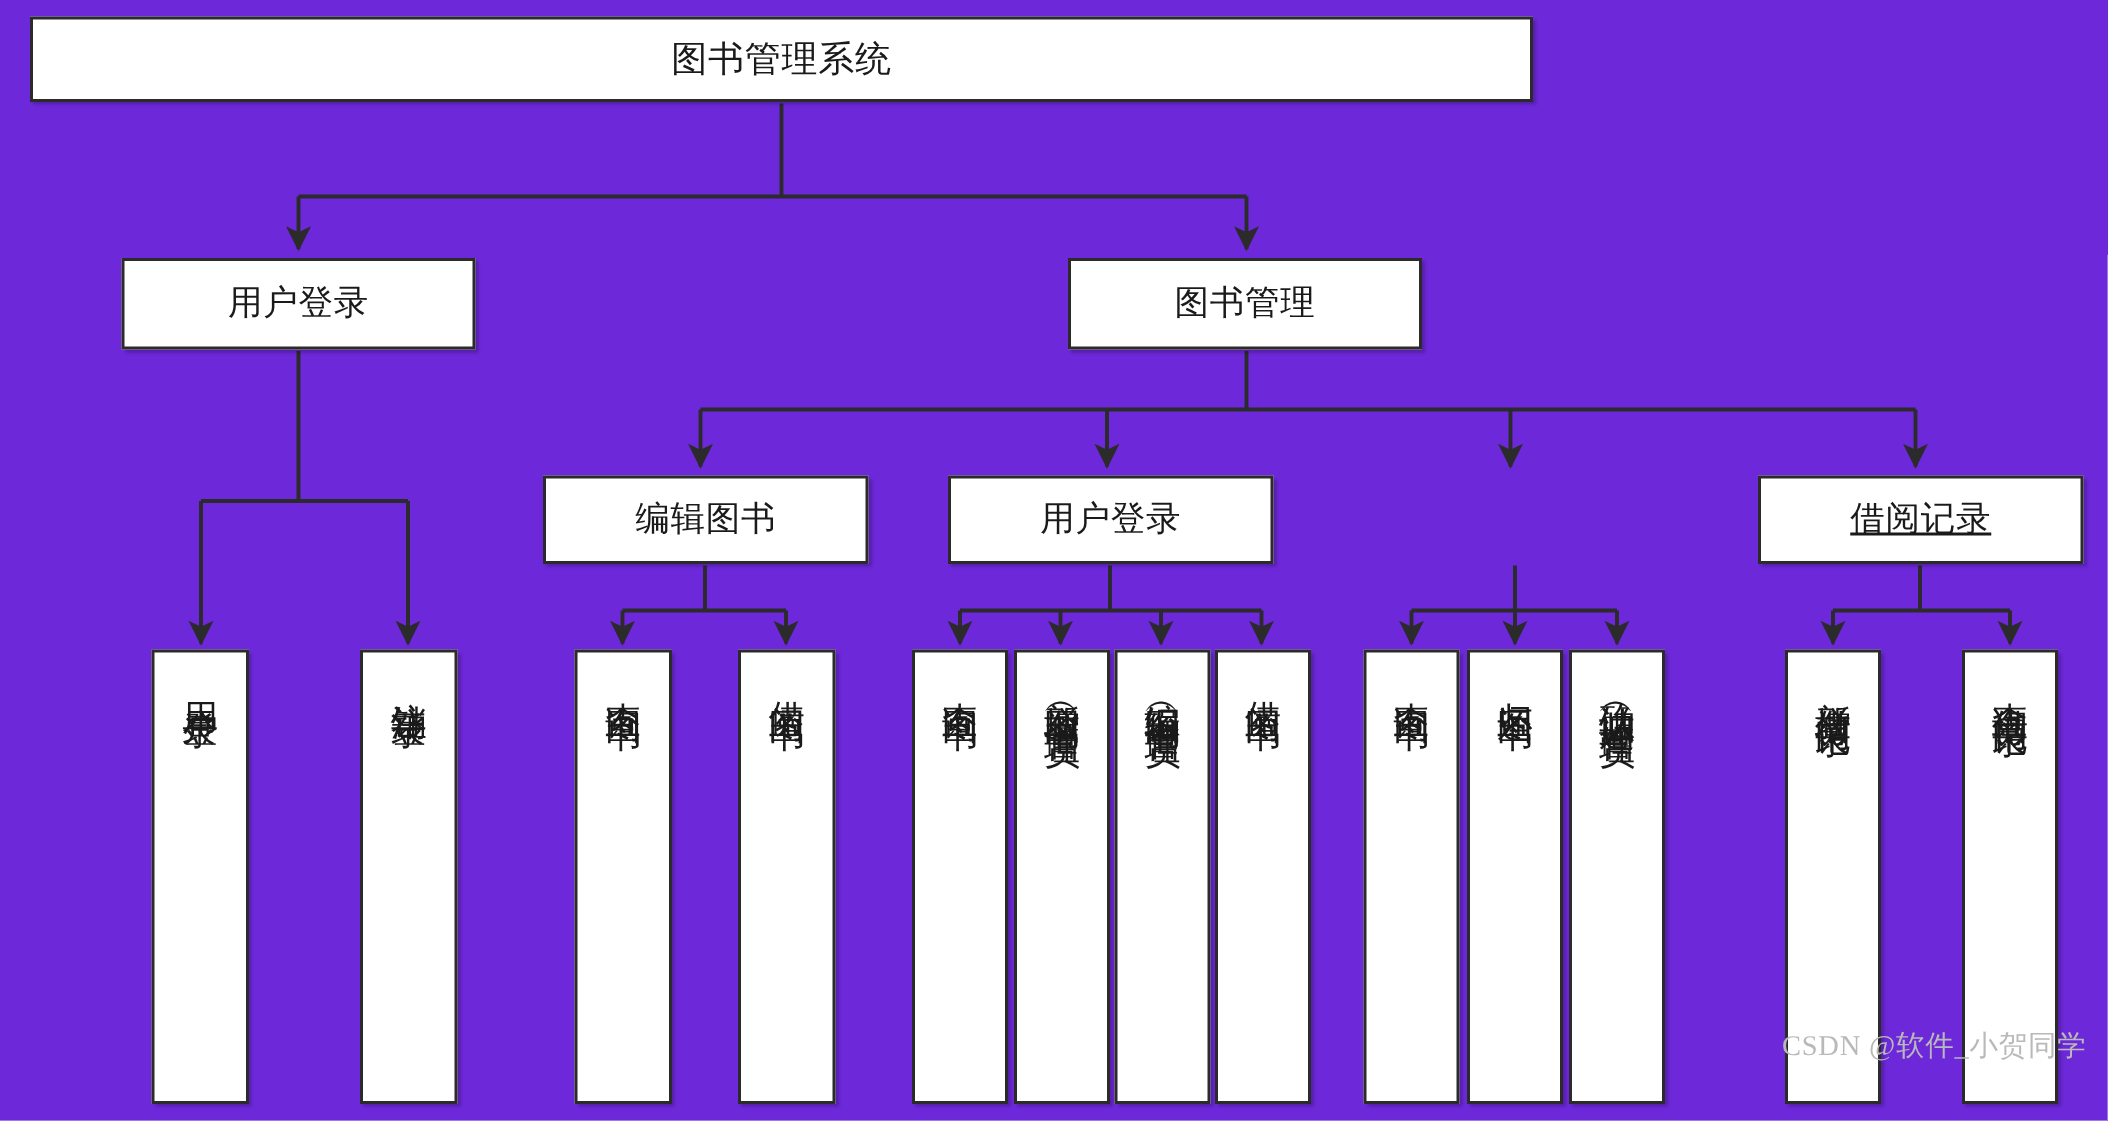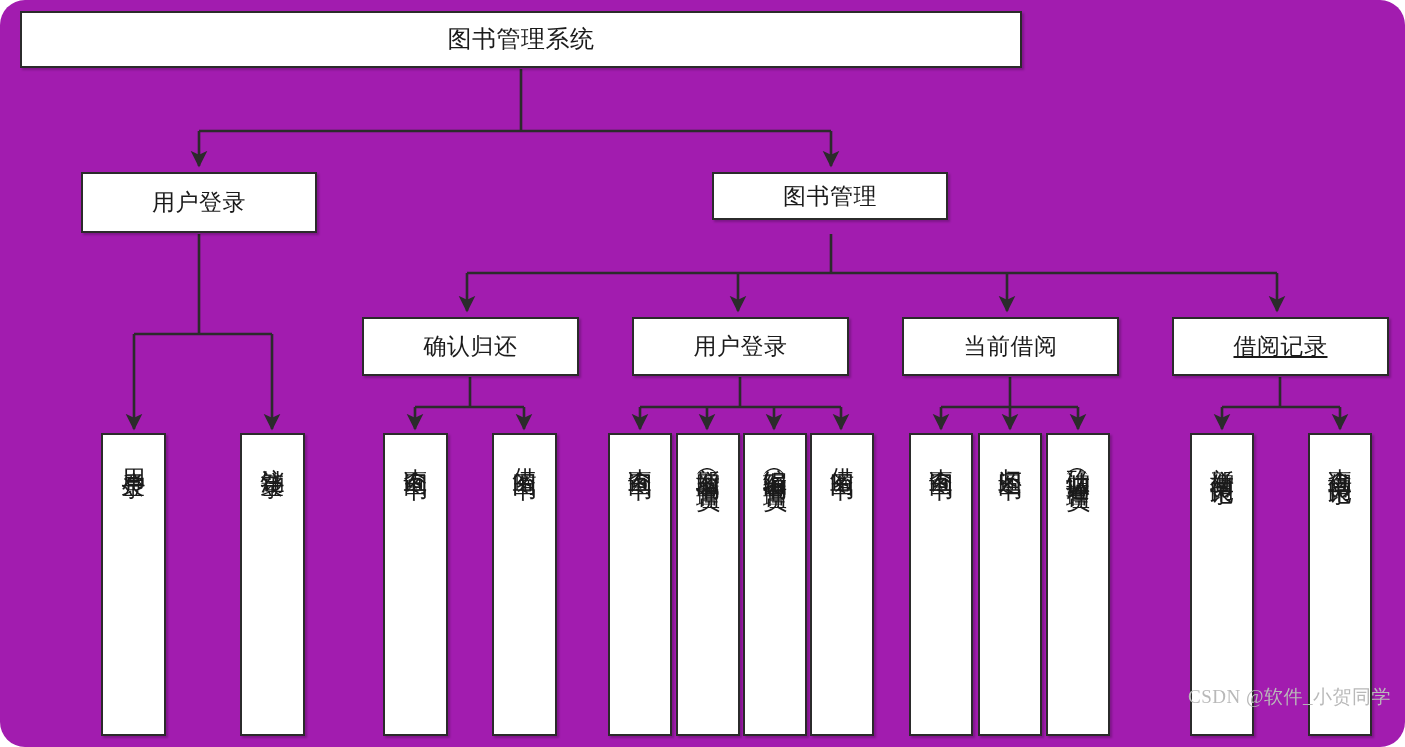--- a/index.html
+++ b/index.html
@@ -10,22 +10,21 @@
   body {
     width: 1405px;
     height: 747px;
     font-family: "DejaVu Sans", "Liberation Sans", sans-serif;
     overflow: hidden;
   }
   #diagram-root {
     position: relative;
     width: 1405px;
     height: 747px;
-    background: #a21caf;
-    border-radius: 25px;
+    background: #6d28d9;
   }
   svg.edges {
     position: absolute;
     left: 0;
     top: 0;
     width: 1405px;
     height: 747px;
     pointer-events: none;
   }
   .node {
@@ -129,33 +128,30 @@
     </g>
   </svg>
 
   <div class="node horiz root" style="left:20px; top:11px; width:1002px; height:57px;">
     <span class="label">图书管理系统</span>
   </div>
 
   <div class="node horiz" style="left:81px; top:172px; width:236px; height:61px;">
     <span class="label">用户登录</span>
   </div>
-  <div class="node horiz" style="left:712px; top:172px; width:236px; height:48px;">
+  <div class="node horiz" style="left:712px; top:172px; width:236px; height:61px;">
     <span class="label">图书管理</span>
   </div>
 
   <div class="node horiz" style="left:362px; top:317px; width:217px; height:59px;">
-    <span class="label">确认归还</span>
+    <span class="label">编辑图书</span>
   </div>
   <div class="node horiz" style="left:632px; top:317px; width:217px; height:59px;">
     <span class="label">用户登录</span>
   </div>
-  <div class="node horiz" style="left:902px; top:317px; width:217px; height:59px;">
-    <span class="label">当前借阅</span>
-  </div>
   <div class="node horiz" style="left:1172px; top:317px; width:217px; height:59px;text-decoration:underline;">
     <span class="label">借阅记录</span>
   </div>
 
   <div class="node vert" style="left:101px; top:433px; width:65px; height:303px;">
     <span class="label">用户登录</span>
   </div>
   <div class="node vert" style="left:240px; top:433px; width:65px; height:303px;">
     <span class="label">注销登录</span>
   </div>

